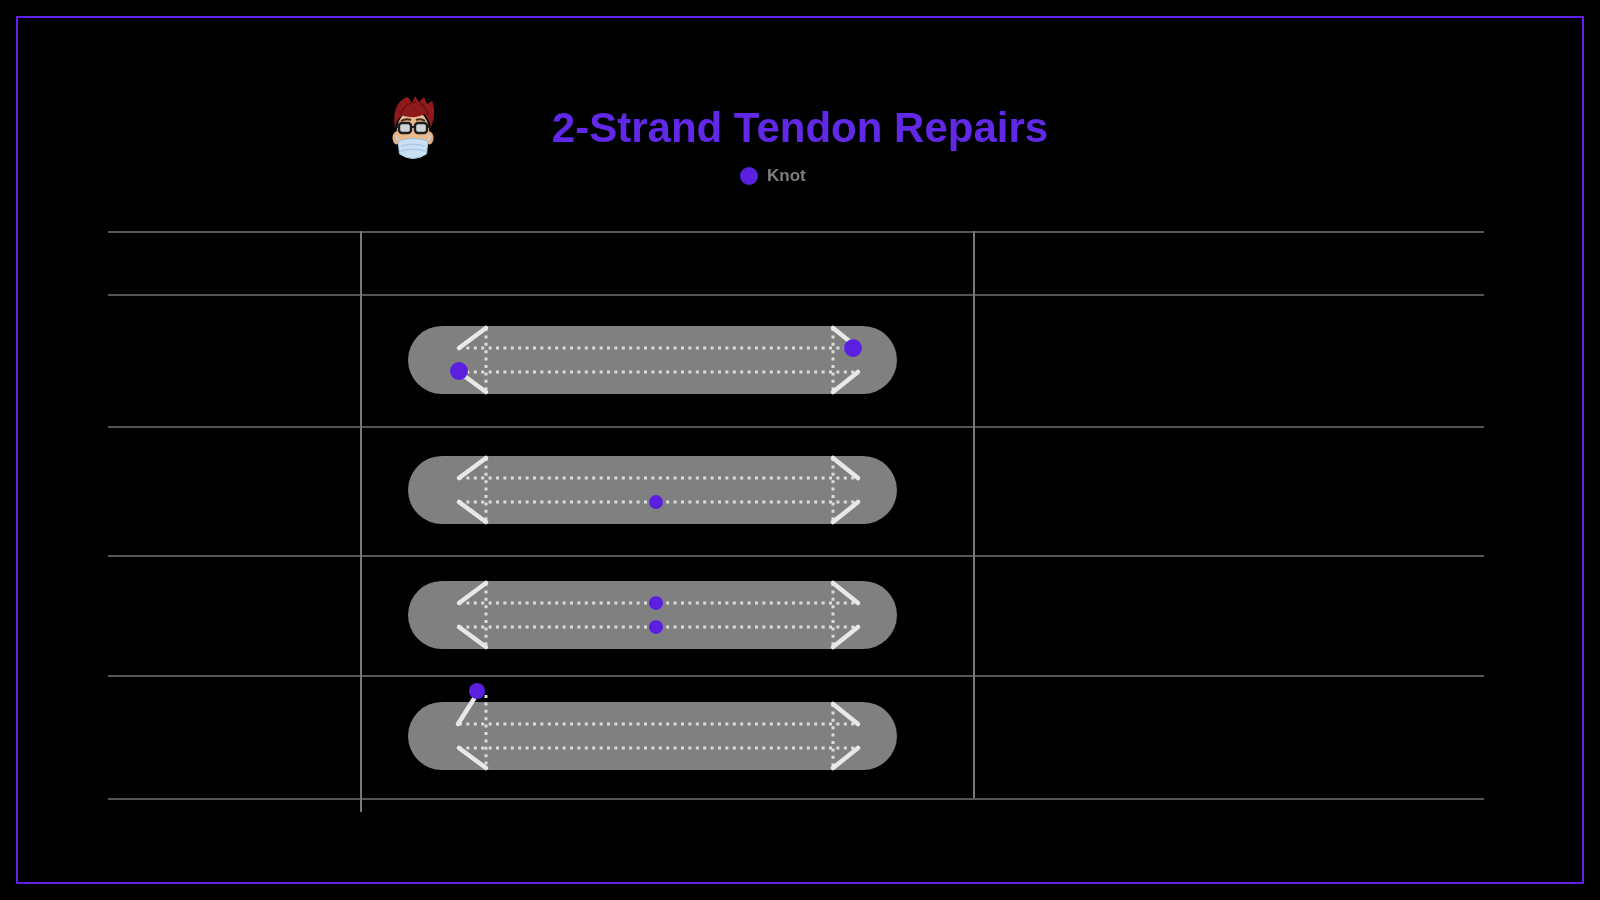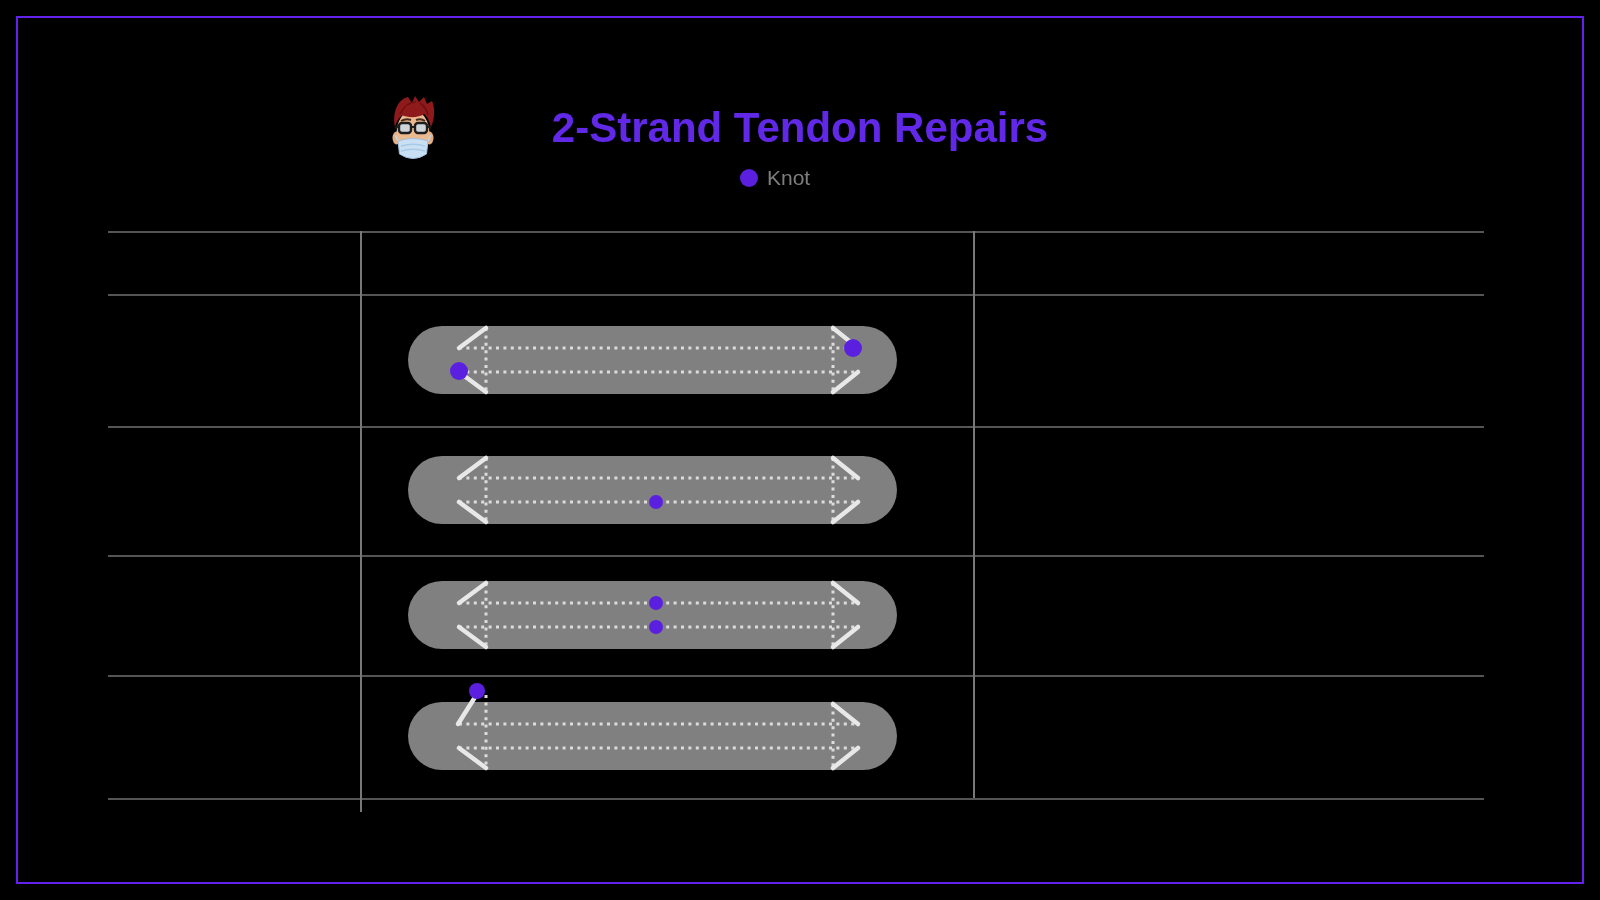--- a/index.html
+++ b/index.html
@@ -5,21 +5,21 @@
   html,body{margin:0;padding:0;background:#000;}
   .page{position:relative;width:1600px;height:900px;background:#000;overflow:hidden;
         font-family:"Liberation Sans",sans-serif;}
   .frame{position:absolute;left:16px;top:16px;right:16px;bottom:16px;
          border:2px solid #6321EE;pointer-events:none;}
   .page-title{position:absolute;left:0;top:104px;width:100%;text-align:center;
               font-size:42px;font-weight:bold;color:#6128E8;letter-spacing:0px;}
   .avatar{position:absolute;left:386px;top:94px;width:54px;height:70px;}
   .legend{position:absolute;left:740px;top:166px;display:flex;align-items:center;gap:9px;}
   .legend-dot{width:18px;height:18px;border-radius:50%;background:#5B1FE0;}
-  .legend-label{font-size:21px;font-weight:normal;color:#7E7E7E;}
+  .legend-label{font-size:17px;font-weight:bold;color:#7E7E7E;}
   .gridline{position:absolute;}
   .tendon{position:absolute;left:390px;width:520px;height:110px;}
 </style>
 </head>
 <body>
 
 <div class="page">
 
   <div class="frame" style="border-color: rgb(99, 33, 238);"></div>
 

